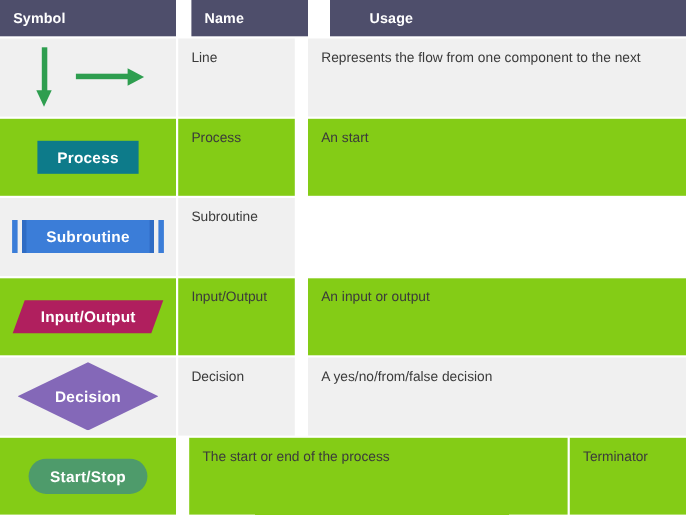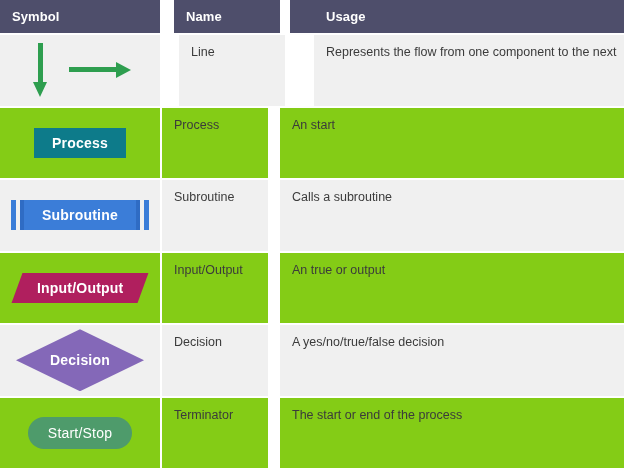--- a/index.html
+++ b/index.html
@@ -15,39 +15,39 @@
   .thead{display:flex;height:33px;flex:0 0 33px;background:#ffffff;}
   .th{
     background:#4e4e6b;color:#ffffff;
     font-size:13px;font-weight:bold;
     display:flex;align-items:center;
     padding-left:12px;box-sizing:border-box;
     letter-spacing:.1px;
   }
   .c-symbol{width:160px;flex:0 0 160px;}
   .c-name{width:106px;flex:0 0 106px;margin-left:14px;}
-  .c-usage{flex:1 1 auto;margin-left:10px;padding-left:36px;}
+  .c-usage{flex:1 1 auto;margin-left:20px;padding-left:36px;}
 
   
   .tbody{display:flex;flex-direction:column;flex:1 1 auto;}
   .tr{display:flex;flex:1 1 0;min-height:0;background:#ffffff;}
   .td{
     box-sizing:border-box;
     display:flex;align-items:flex-start;
     padding:10px 0 0 12px;
     font-size:12.5px;color:#3b3b3b;
     overflow:hidden;
   }
   .td.sym{align-items:center;padding:0;justify-content:flex-start;}
   .tr.odd .td{background:#f0f0f0;}
   .tr.even .td{background:#84cc16;}
   .tr .td.c-name{margin-left:2px;}
   .tr .td.c-usage{margin-left:12px;}
   .tr + .tr{margin-top:2px;}
-  .tbody .tr:first-child{margin-top:2px;gap:17px;}
+  .tbody .tr:first-child{margin-top:2px;}
 
   
   .symwrap{width:160px;display:flex;align-items:center;justify-content:center;}
 
   
   .arrows{display:flex;align-items:center;gap:22px;padding-left:4px;}
   .arrow-down{position:relative;width:14px;height:54px;}
   .arrow-down .shaft{position:absolute;left:5px;top:0;width:5px;height:40px;background:#2e9e4f;}
   .arrow-down .head{
     position:absolute;left:0;top:39px;width:0;height:0;
@@ -104,21 +104,21 @@
     position:absolute;inset:0;background:#8468b8;
     clip-path:polygon(50% 0%,100% 50%,50% 100%,0% 50%);
   }
   .shape-decision .lbl{
     position:relative;color:#ffffff;font-size:14px;font-weight:bold;letter-spacing:.2px;
   }
 
   
   .shape-terminator{
     background:#4e9b6b;color:#ffffff;
-    font-size:14px;font-weight:normal;
+    font-size:14px;font-weight:bold;
     padding:8px 20px;display:inline-block;
     border-radius:999px;letter-spacing:.2px;
   }
 </style>
 </head>
 <body>
 
 <div class="table">
 
   <div class="thead">
@@ -158,52 +158,51 @@
       <div class="td c-usage">An start</div>
     </div>
 
     <div class="tr odd">
       <div class="td sym c-symbol">
         <div class="symwrap">
           <div class="shape-subroutine">Subroutine</div>
         </div>
       </div>
       <div class="td c-name">Subroutine</div>
-      <div class="td c-usage">Calls a subroutine</div>
     </div>
 
     <div class="tr even">
       <div class="td sym c-symbol">
         <div class="symwrap">
           <div class="shape-io">
             <span>Input/Output</span>
           </div>
         </div>
       </div>
       <div class="td c-name">Input/Output</div>
-      <div class="td c-usage">An true or output</div>
+      <div class="td c-usage">An input or output</div>
     </div>
 
     <div class="tr odd">
       <div class="td sym c-symbol">
         <div class="symwrap">
           <div class="shape-decision">
             <div class="dia"></div>
             <div class="lbl">Decision</div>
           </div>
         </div>
       </div>
       <div class="td c-name">Decision</div>
-      <div class="td c-usage">A yes/no/true/false decision</div>
+      <div class="td c-usage">A yes/no/from/false decision</div>
     </div>
 
     <div class="tr even">
       <div class="td sym c-symbol">
         <div class="symwrap">
           <div class="shape-terminator">Start/Stop</div>
         </div>
       </div>
+      <div class="td c-usage">The start or end of the process</div>
       <div class="td c-name">Terminator</div>
-      <div class="td c-usage">The start or end of the process</div>
     </div>
 
   </div>
 </div>
 
 </body></html>

